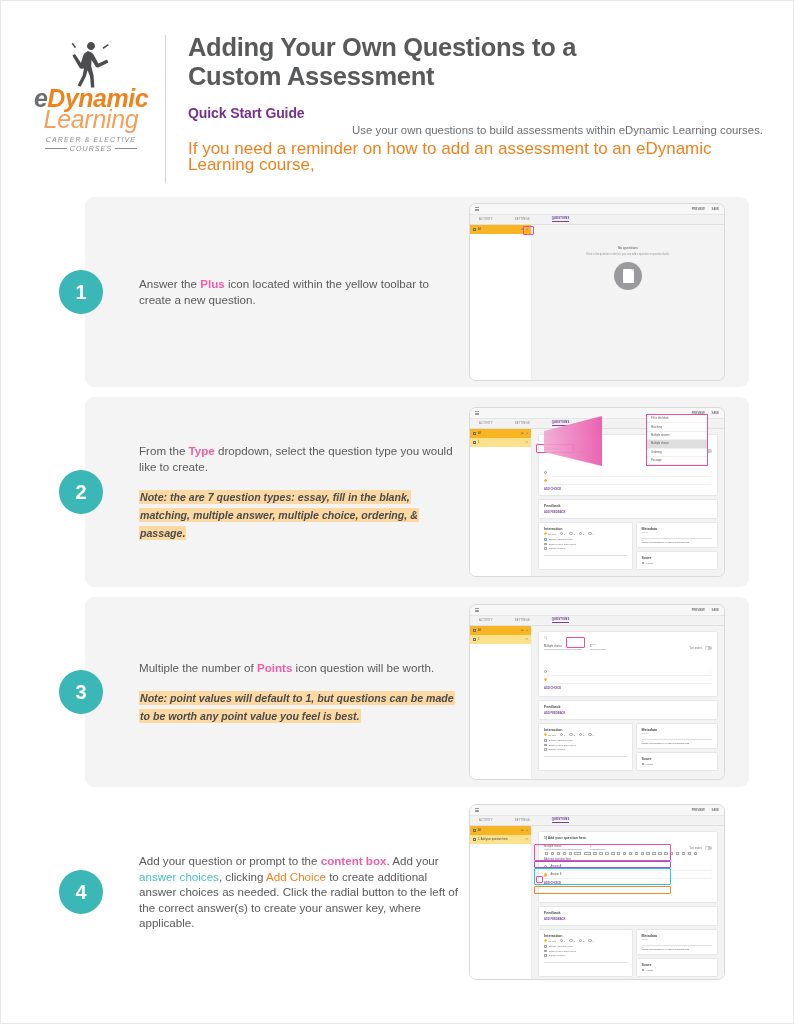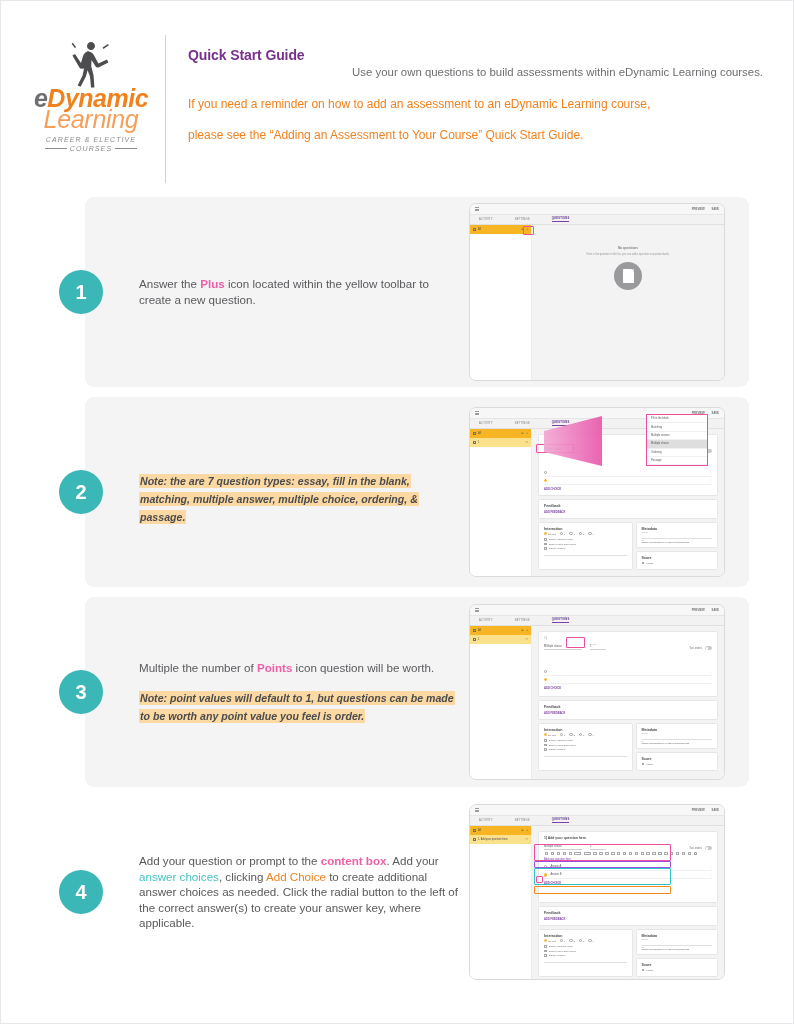--- a/index.html
+++ b/index.html
@@ -100,22 +100,22 @@
   }
 
   .doc-lede {
     margin-top: 1px;
     font-size: 11.4px;
     line-height: 16.5px;
     color: #6d6e71;
     text-align: right;
   }
   .doc-note {
-    margin-top: 15px;
-    font-size: 12px;
+    margin-top: 2px;
+    font-size: 17px;
     line-height: 16.5px;
     color: #f0821e;
   }
 
   
   .steps { padding: 0 44px 0 84px; }
 
   .step-card {
     position: relative;
     background: #f4f4f5;
@@ -339,24 +339,24 @@
       <div class="logo-tagrule">
         <span class="rl"></span>
         <span class="logo-tag2">COURSES</span>
         <span class="rl"></span>
       </div>
     </div>
 
     <div class="header-divider"></div>
 
     <div class="header-text">
+      <div class="doc-title">Adding Your Own Questions to a Custom Assessment</div>
       <div class="doc-subtitle">Quick Start Guide</div>
       <div class="doc-lede">Use your own questions to build assessments within eDynamic Learning courses.</div>
       <div class="doc-note">If you need a reminder on how to add an assessment to an eDynamic Learning course,</div>
-      <div class="doc-note">please see the “Adding an Assessment to Your Course” Quick Start Guide.</div>
     </div>
   </div>
 
   <div class="steps">
 
     <div class="step-card">
       <div class="step-badge">1</div>
       <div class="step-body">
         <div class="step-text"><span>Answer the </span><span class="hl-pink">Plus</span><span> icon located within the yellow toolbar to create a new question.</span></div>
       </div>
@@ -401,20 +401,21 @@
             </div>
           </div>
         </div>
         <div class="hlbox" style="left:53px; top:22px; width:11px; height:9px;"></div>
       </div>
     </div>
 
     <div class="step-card">
       <div class="step-badge">2</div>
       <div class="step-body">
+        <div class="step-text"><span>From the </span><span class="hl-pink">Type</span><span> dropdown, select the question type you would like to create.</span></div>
         <div class="note-wrap">
           <span class="step-note">Note: the are 7 question types: essay, fill in the blank, matching, multiple answer, multiple choice, ordering, &amp; passage.</span>
         </div>
       </div>
 
       <div class="shot h170">
         <div class="sb-topbar">
           <span class="sb-hamb">
               <i></i>
               <i></i>
@@ -536,21 +537,21 @@
           <div class="dd-item">Passage</div>
         </div>
       </div>
     </div>
 
     <div class="step-card">
       <div class="step-badge">3</div>
       <div class="step-body">
         <div class="step-text"><span>Multiple the number of </span><span class="hl-pink">Points</span><span> icon question will be worth.</span></div>
         <div class="note-wrap">
-          <span class="step-note">Note: point values will default to 1, but questions can be made to be worth any point value you feel is order.</span>
+          <span class="step-note">Note: point values will default to 1, but questions can be made to be worth any point value you feel is best.</span>
         </div>
       </div>
 
       <div class="shot h175">
         <div class="sb-topbar">
           <span class="sb-hamb">
               <i></i>
               <i></i>
               <i></i>
             </span>

